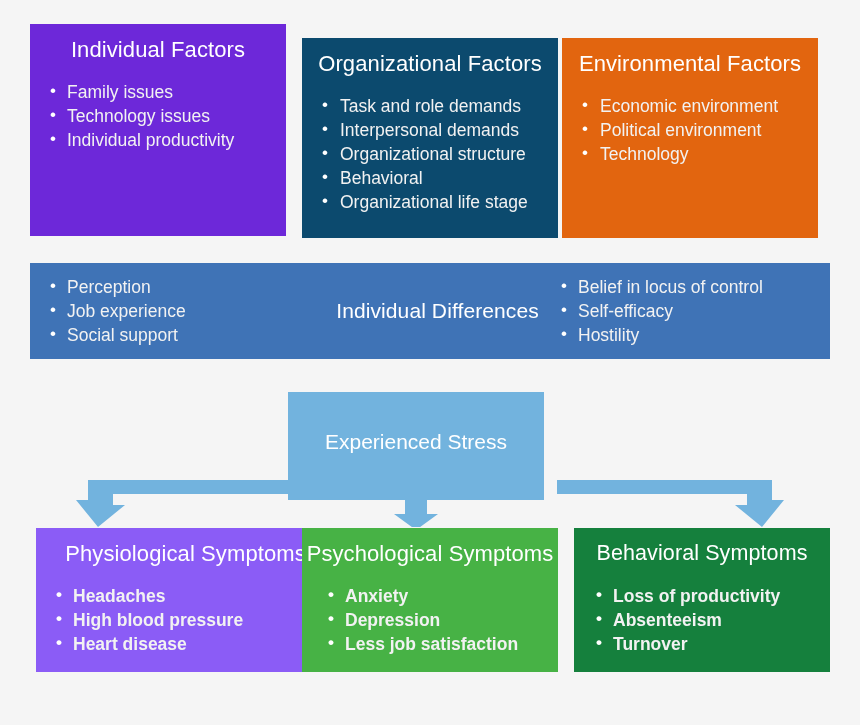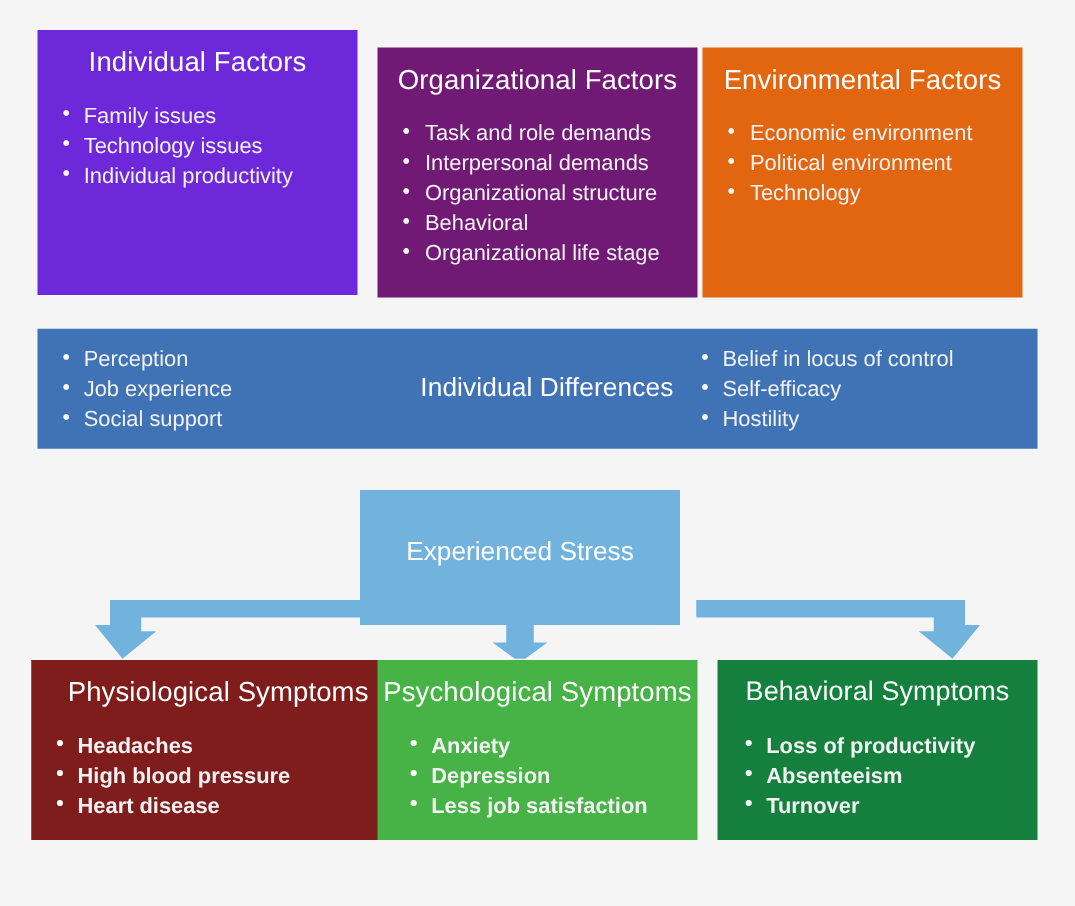--- a/index.html
+++ b/index.html
@@ -61,21 +61,21 @@
   
   .row-top .panel-title { margin-top: 14px; }
   .row-top .bullet-list { margin-top: 18px; margin-left: 18px; }
 
   #panel-individual-factors {
     left: 30px;  top: 24px;  width: 256px; height: 212px;
     background: #6d28d9;
   }
   #panel-organizational-factors {
     left: 302px; top: 38px;  width: 256px; height: 200px;
-    background: #701a75;
+    background: #0c4a6e;
   }
   #panel-environmental-factors {
     left: 562px; top: 38px;  width: 256px; height: 200px;
     background: #e2650f;
   }
   #panel-organizational-factors .bullet-list li,
   #panel-environmental-factors .bullet-list li { padding-left: 20px; }
 
   
   #panel-individual-differences {
@@ -114,22 +114,22 @@
     top: 480px;
   }
   #arrow-to-physiological { left: 15px;  }
   #arrow-to-behavioral    { left: 545px; }
 
   
   .row-bottom .panel-title { margin-top: 14px; }
   .row-bottom .bullet-list { margin-top: 18px; margin-left: 18px; font-weight: bold; }
 
   #panel-physiological-symptoms {
-    left: 25px;  top: 528px; width: 299px; height: 144px;
-    background: #7f1d1d;
+    left: 36px;  top: 528px; width: 299px; height: 144px;
+    background: #8b5cf6;
   }
   #panel-psychological-symptoms {
     left: 302px; top: 528px; width: 256px; height: 144px;
     background: #47b245;
   }
   #panel-behavioral-symptoms {
     left: 574px; top: 528px; width: 256px; height: 144px;
     background: #15803d;
   }
   #panel-behavioral-symptoms .panel-title { font-size: 21.5px; }

